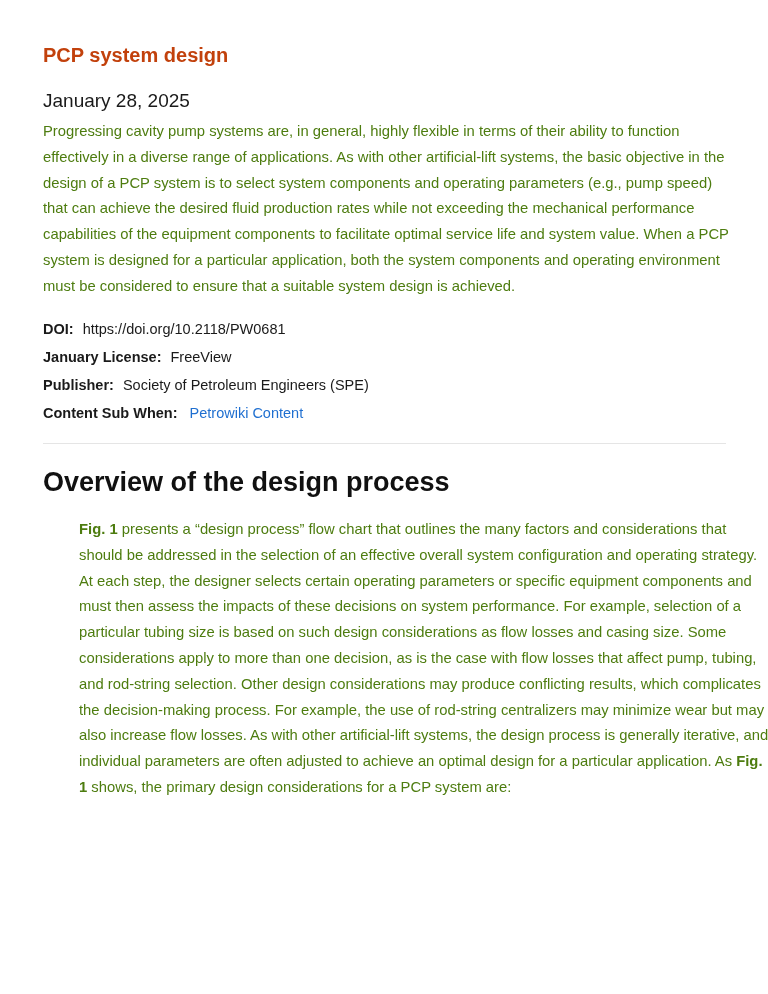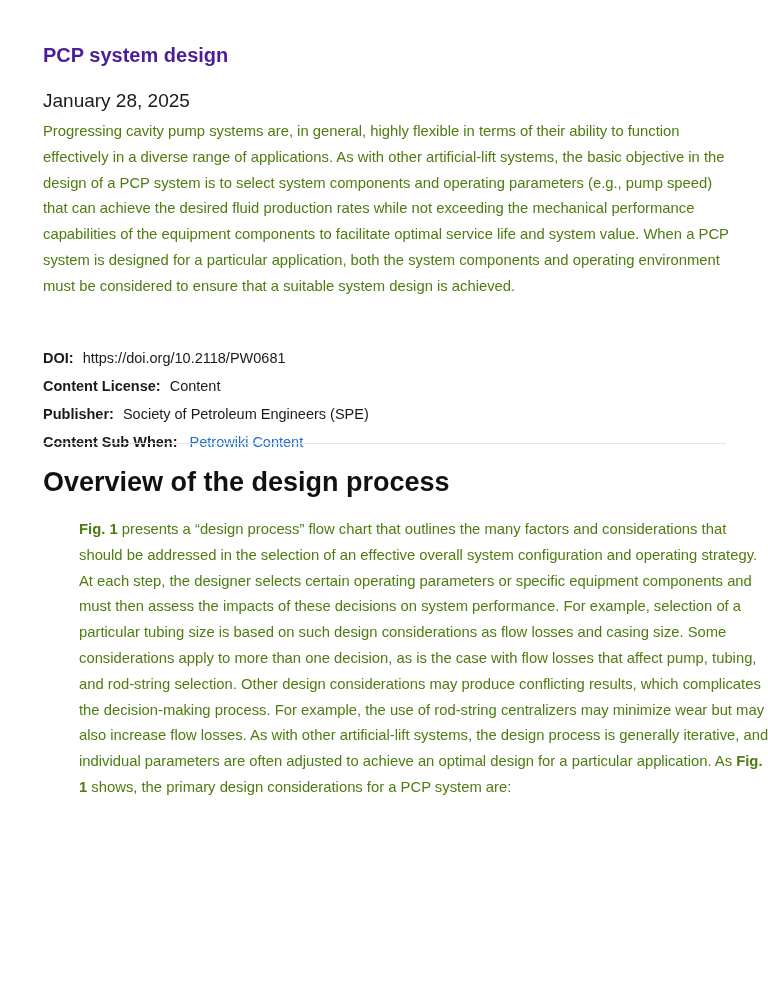--- a/index.html
+++ b/index.html
@@ -18,21 +18,21 @@
       position: relative;
       padding: 0 43px 0 43px;
     }
     .title {
       position: absolute;
       left: 43px;
       top: 41px;
       margin: 0;
       font-size: 20px;
       font-weight: bold;
-      color: #4c1d95;
+      color: #c2410c;
       line-height: 28px;
     }
     .date {
       position: absolute;
       left: 43px;
       top: 91px;
       font-size: 19px;
       line-height: 20px;
       color: #1a1a1a;
     }
@@ -45,21 +45,20 @@
       color: #4d7c0f;
       margin: 0;
     }
     .intro { top: 119px; }
     .meta {
       position: absolute;
       left: 43px;
       font-size: 14.5px;
       line-height: 20px;
       color: #1a1a1a;
-      margin-top: 29px;
     }
     .meta .label { font-weight: bold; margin-right: 5px; }
     .meta .link { color: #1f6fd0; margin-left: 3px; text-decoration: none; text-align: center; }
     .meta-doi { top: 319px; }
     .meta-license { top: 347px; }
     .meta-publisher { top: 375px; }
     .meta-subtype { top: 403px; }
     .divider {
       position: absolute;
       left: 43px;
@@ -88,22 +87,22 @@
 <div class="page">
   <h1 class="title">PCP system design</h1>
   <div class="date">January 28, 2025</div>
   <p class="para intro">Progressing cavity pump systems are, in general, highly flexible in terms of their ability to function effectively in a diverse range of applications. As with other artificial-lift systems, the basic objective in the design of a PCP system is to select system components and operating parameters (e.g., pump speed) that can achieve the desired fluid production rates while not exceeding the mechanical performance capabilities of the equipment components to facilitate optimal service life and system value. When a PCP system is designed for a particular application, both the system components and operating environment must be considered to ensure that a suitable system design is achieved.</p>
 
   <div class="meta meta-doi">
     <span class="label">DOI:</span>
     <span>https://doi.org/10.2118/PW0681</span>
   </div>
   <div class="meta meta-license">
-    <span class="label">Content License:</span>
-    <span>Content</span>
+    <span class="label">January License:</span>
+    <span>FreeView</span>
   </div>
   <div class="meta meta-publisher">
     <span class="label">Publisher:</span>
     <span>Society of Petroleum Engineers (SPE)</span>
   </div>
   <div class="meta meta-subtype">
     <span class="label">Content Sub When:</span>
     <a class="link" href="#">Petrowiki Content</a>
   </div>
 

